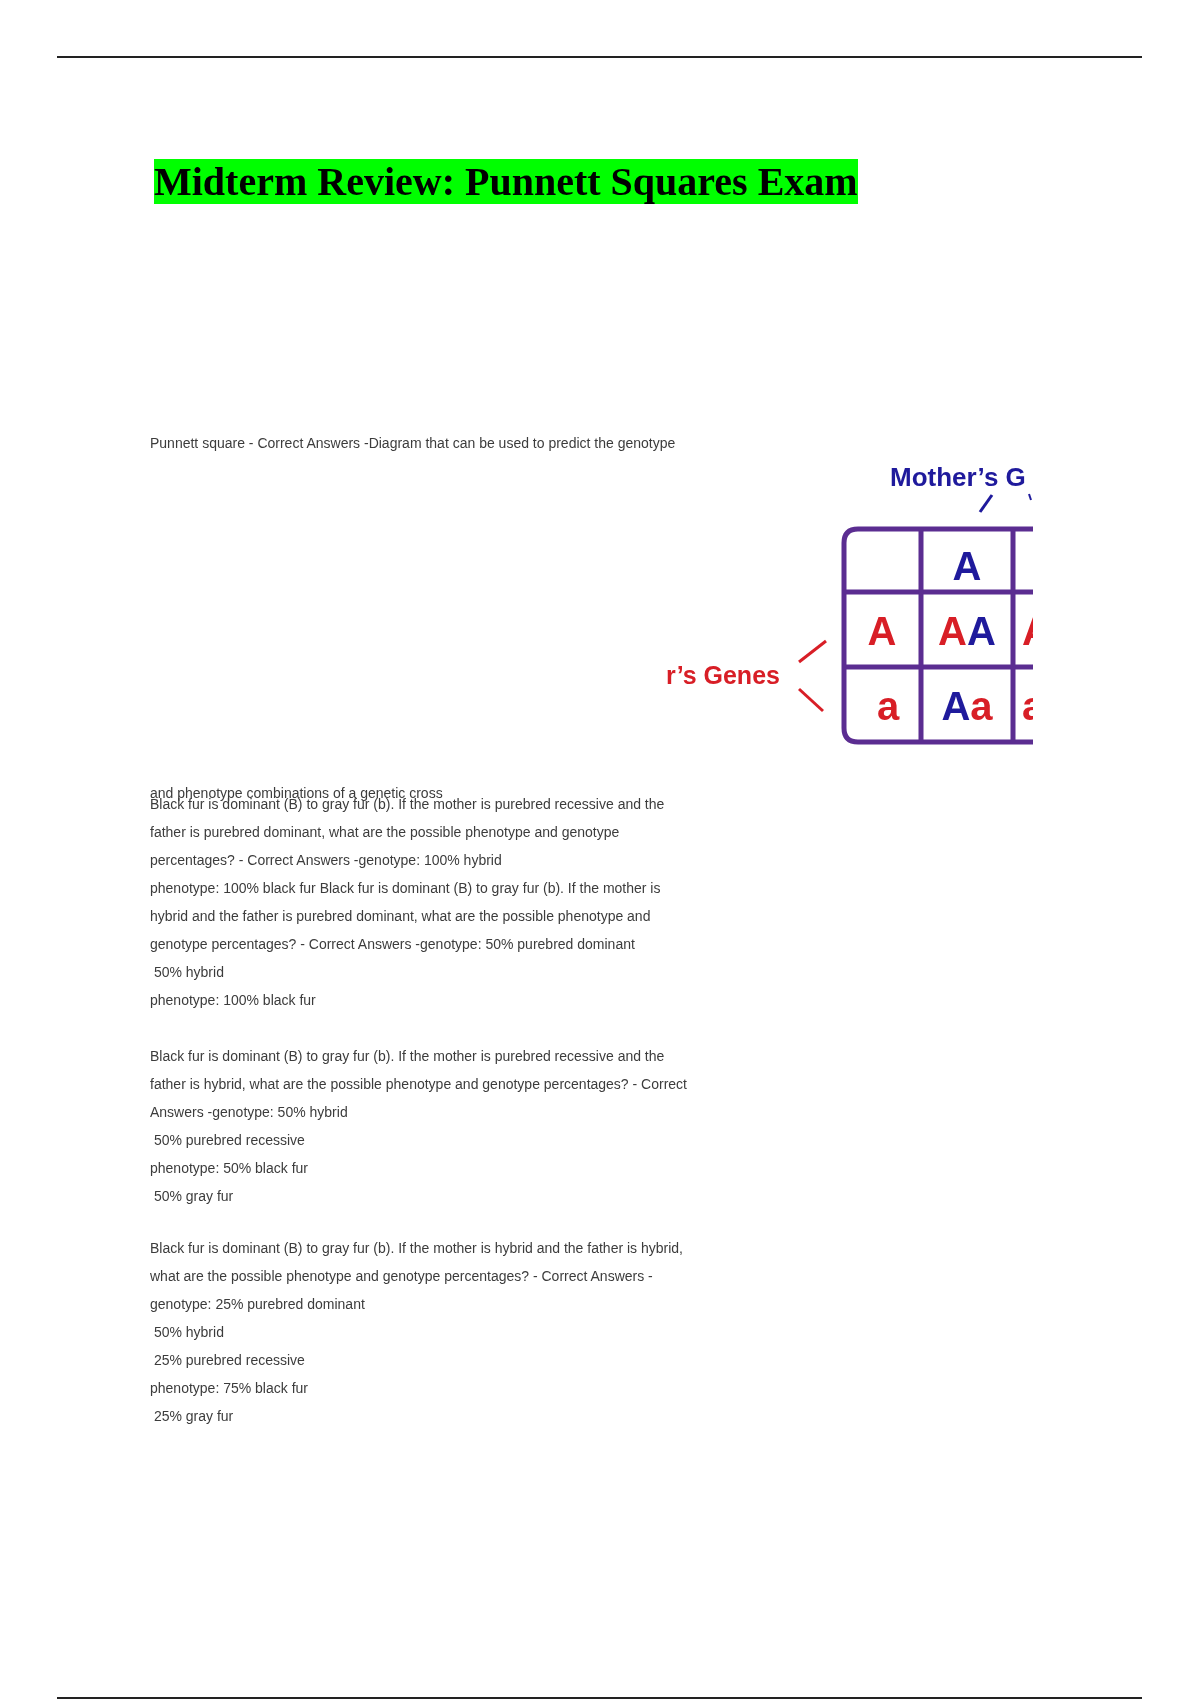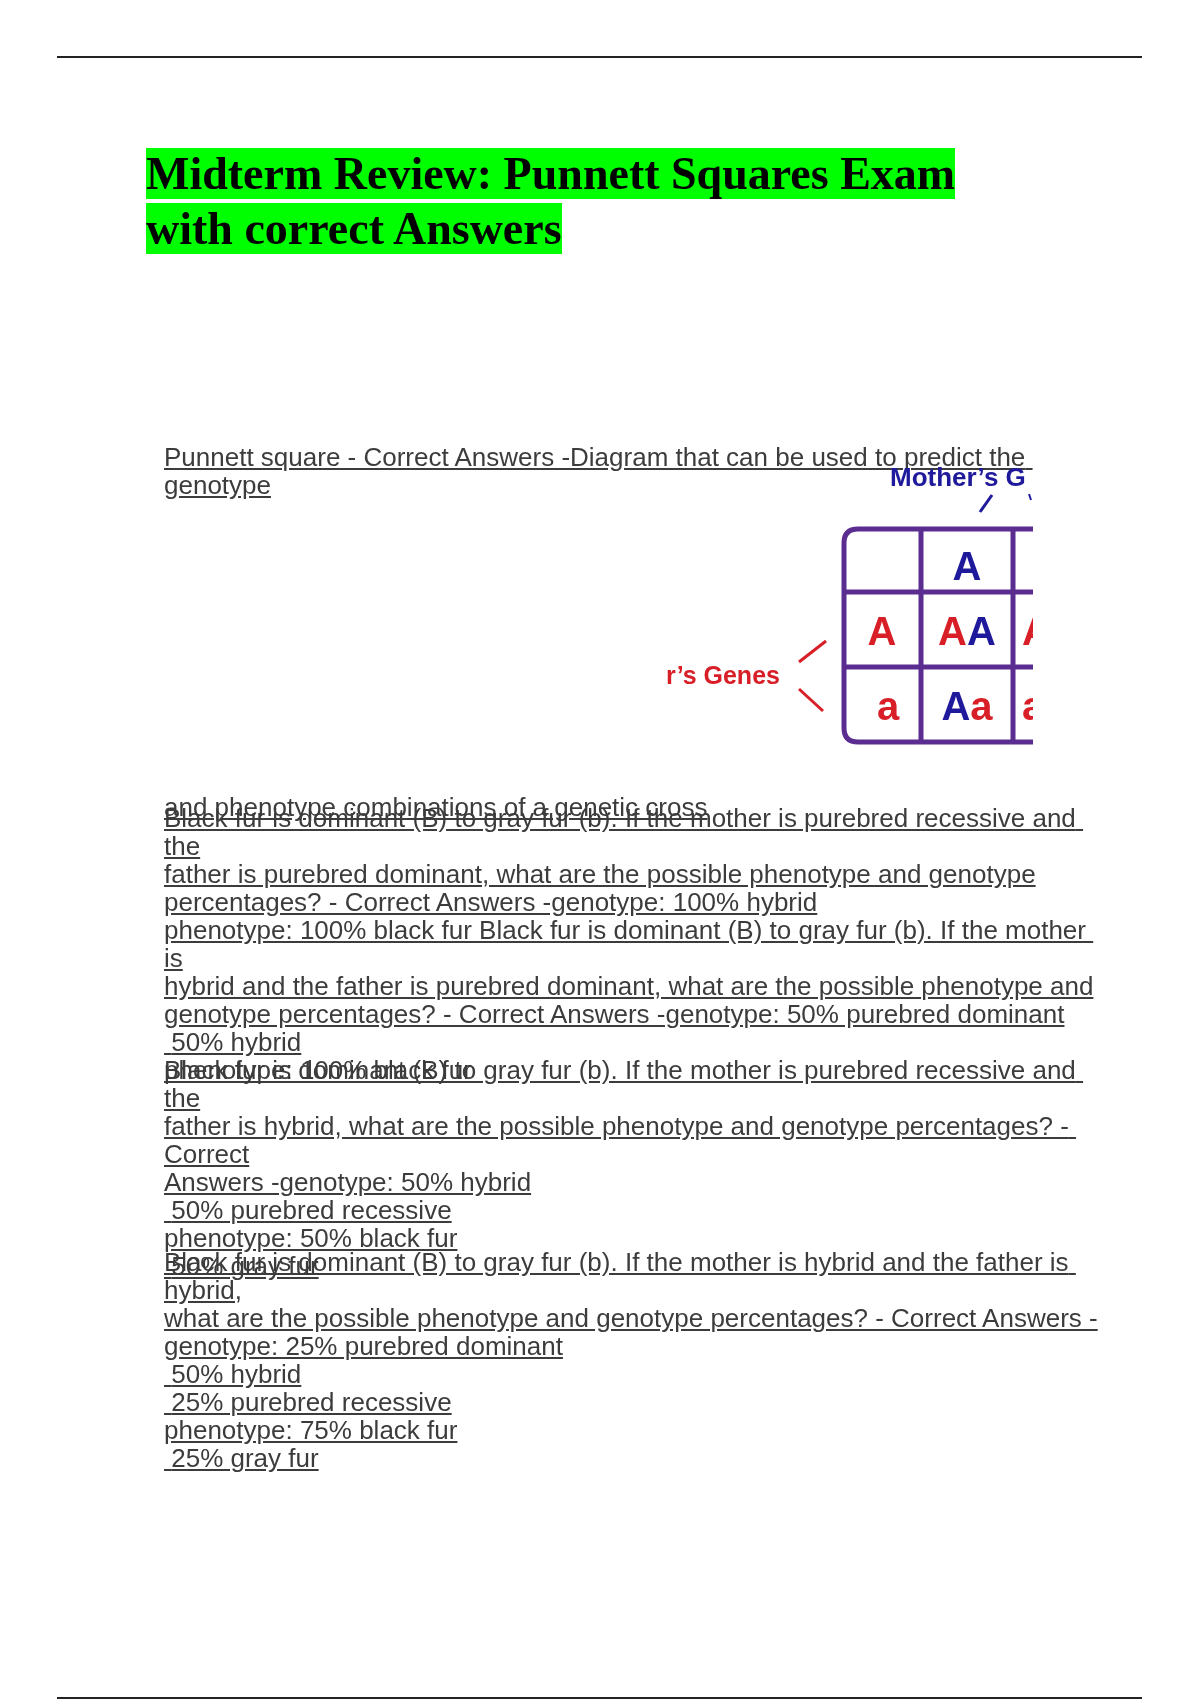--- a/index.html
+++ b/index.html
@@ -3,38 +3,38 @@
 <meta charset="utf-8">
 <style>
   html, body { margin: 0; padding: 0; background: #ffffff; }
   body { width: 1200px; height: 1700px; position: relative; overflow: hidden;
          font-family: "Liberation Sans", sans-serif; }
   .rule { position: absolute; left: 57px; width: 1085px; height: 2px; background: #222; }
   .rule.top { top: 56px; }
   .rule.bottom { top: 1697px; }
   .title { position: absolute; left: 146px; top: 146px; width: 900px;
            font-family: "Liberation Serif", serif; font-weight: bold;
-           font-size: 46px; line-height: 55px; color: #000; margin: 0; }
+           font-size: 40px; line-height: 55px; color: #000; margin: 8px; }
   .title span { background: #00ff00; }
   .body-text { position: absolute; left: 146px; width: 940px; color: #3c3c3c;
-               font-size: 26px; line-height: 28px; white-space: pre-wrap; margin: 18px; text-decoration: underline; }
+               font-size: 14px; line-height: 28px; white-space: pre-wrap; margin: 4px; }
   .p-intro { top: 425px; }
   .p-intro-cont { top: 775px; }
   .p1 { top: 786px; }
   .p2 { top: 1038px; }
   .p3 { top: 1230px; }
   .diagram { position: absolute; left: 660px; top: 455px; width: 373px; height: 295px; overflow: hidden; }
   .diagram svg { display: block; }
 </style>
 </head>
 <body>
 
 <div class="rule top"></div>
 
-<h1 class="title"><span>Midterm Review: Punnett Squares Exam</span><br><span>with correct Answers</span></h1>
+<h1 class="title"><span>Midterm Review: Punnett Squares Exam</span><br></h1>
 
 <p class="body-text p-intro">Punnett square - Correct Answers -Diagram that can be used to predict the genotype</p>
 
 <div class="diagram">
   <svg width="373" height="295" viewBox="640 455 373 295" xmlns="http://www.w3.org/2000/svg">
 
     <text x="870" y="486" font-family="Liberation Sans, sans-serif" font-weight="bold" font-size="26" fill="#1f1a9c">Mother’s G</text>
     <line x1="960" y1="512" x2="972" y2="495" stroke="#1f1a9c" stroke-width="3"></line>
     <line x1="1009" y1="494" x2="1011" y2="500" stroke="#1f1a9c" stroke-width="2"></line>
 

